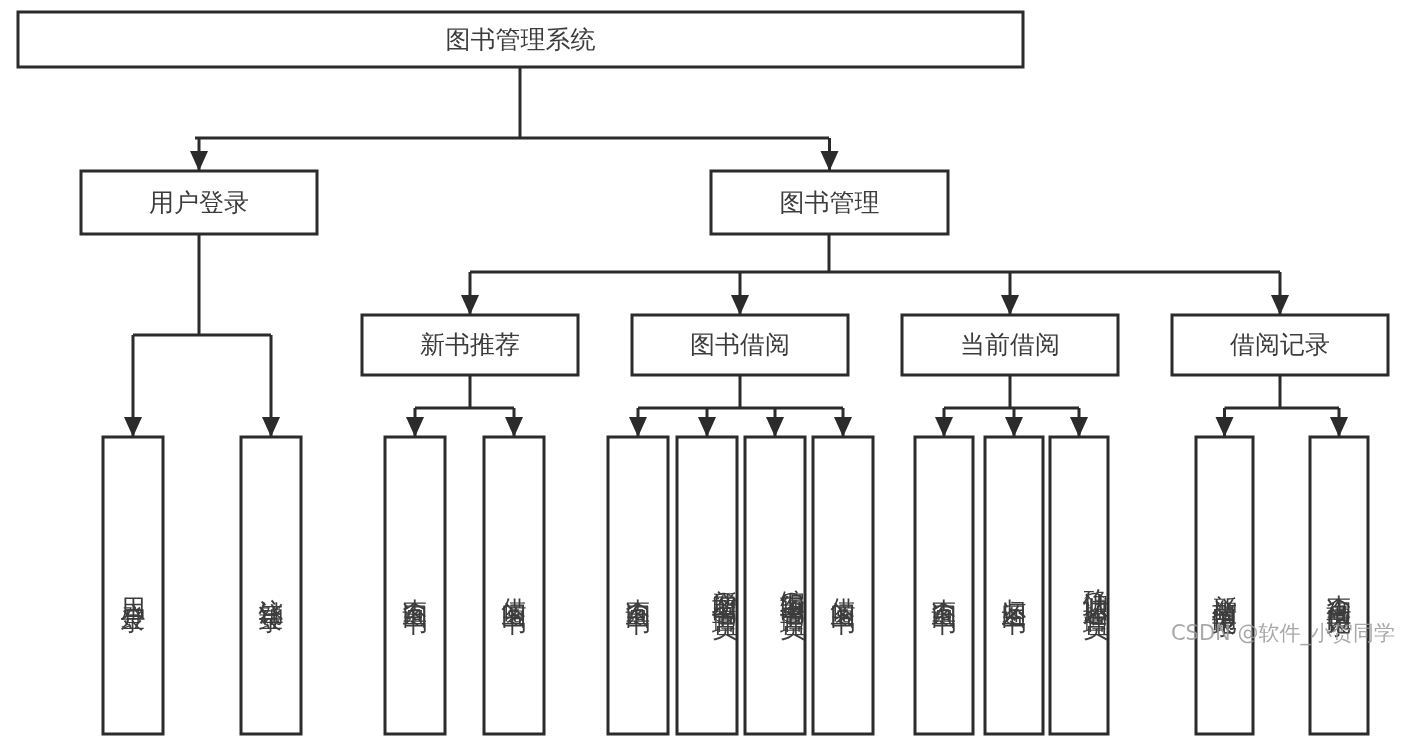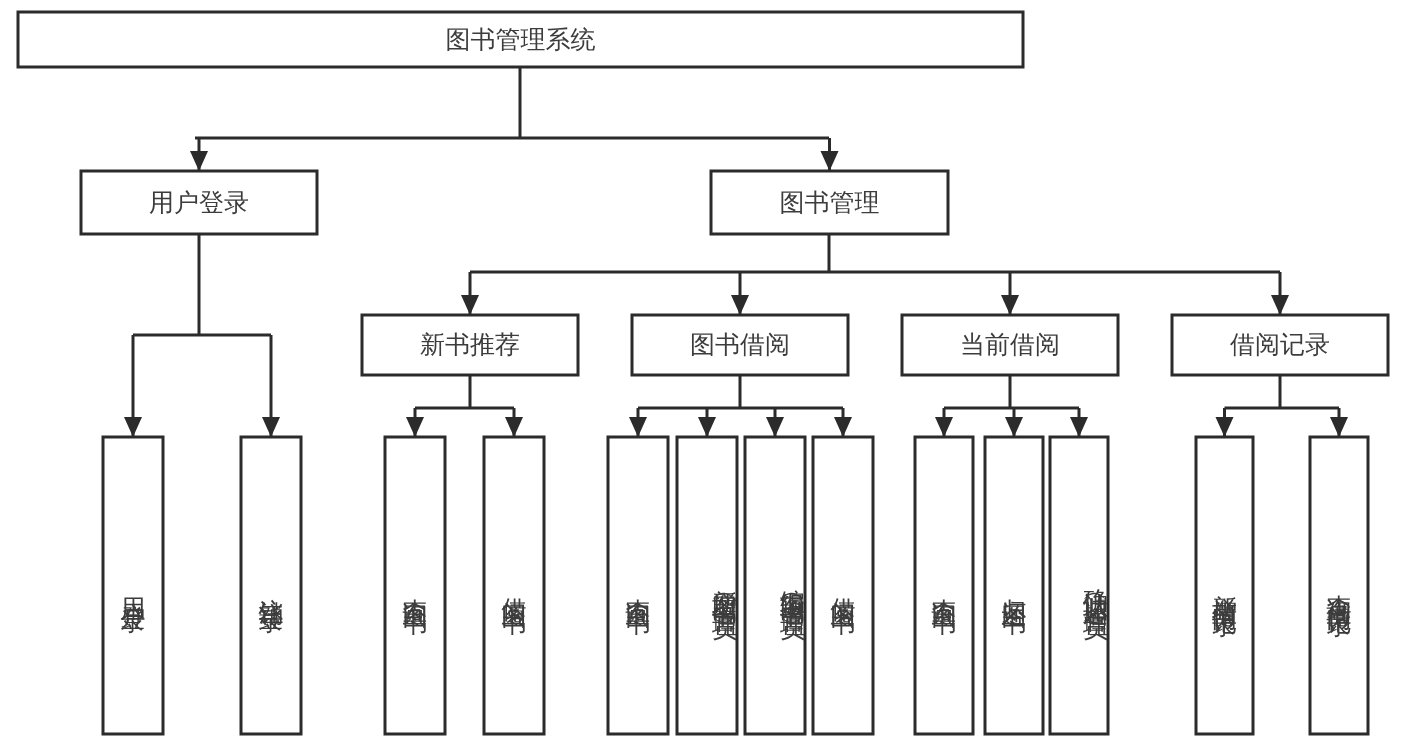--- a/index.html
+++ b/index.html
@@ -204,13 +204,14 @@
       <div class="node-label-v top" style="left: 1050px; top: 443px; width: 58px; height: 287px;">
         <span>确认归还（管理员）</span>
       </div>
       <div class="node-label-v mid" style="left: 1196px; top: 437px; width: 57px; height: 297px;">
         <span>新增借阅记录</span>
       </div>
       <div class="node-label-v mid" style="left: 1310px; top: 437px; width: 58px; height: 297px;">
         <span>查询借阅记录</span>
       </div>
     </div>
+  <div class="watermark">CSDN @软件_小贺同学</div>
 </div>
 
 </body></html>

